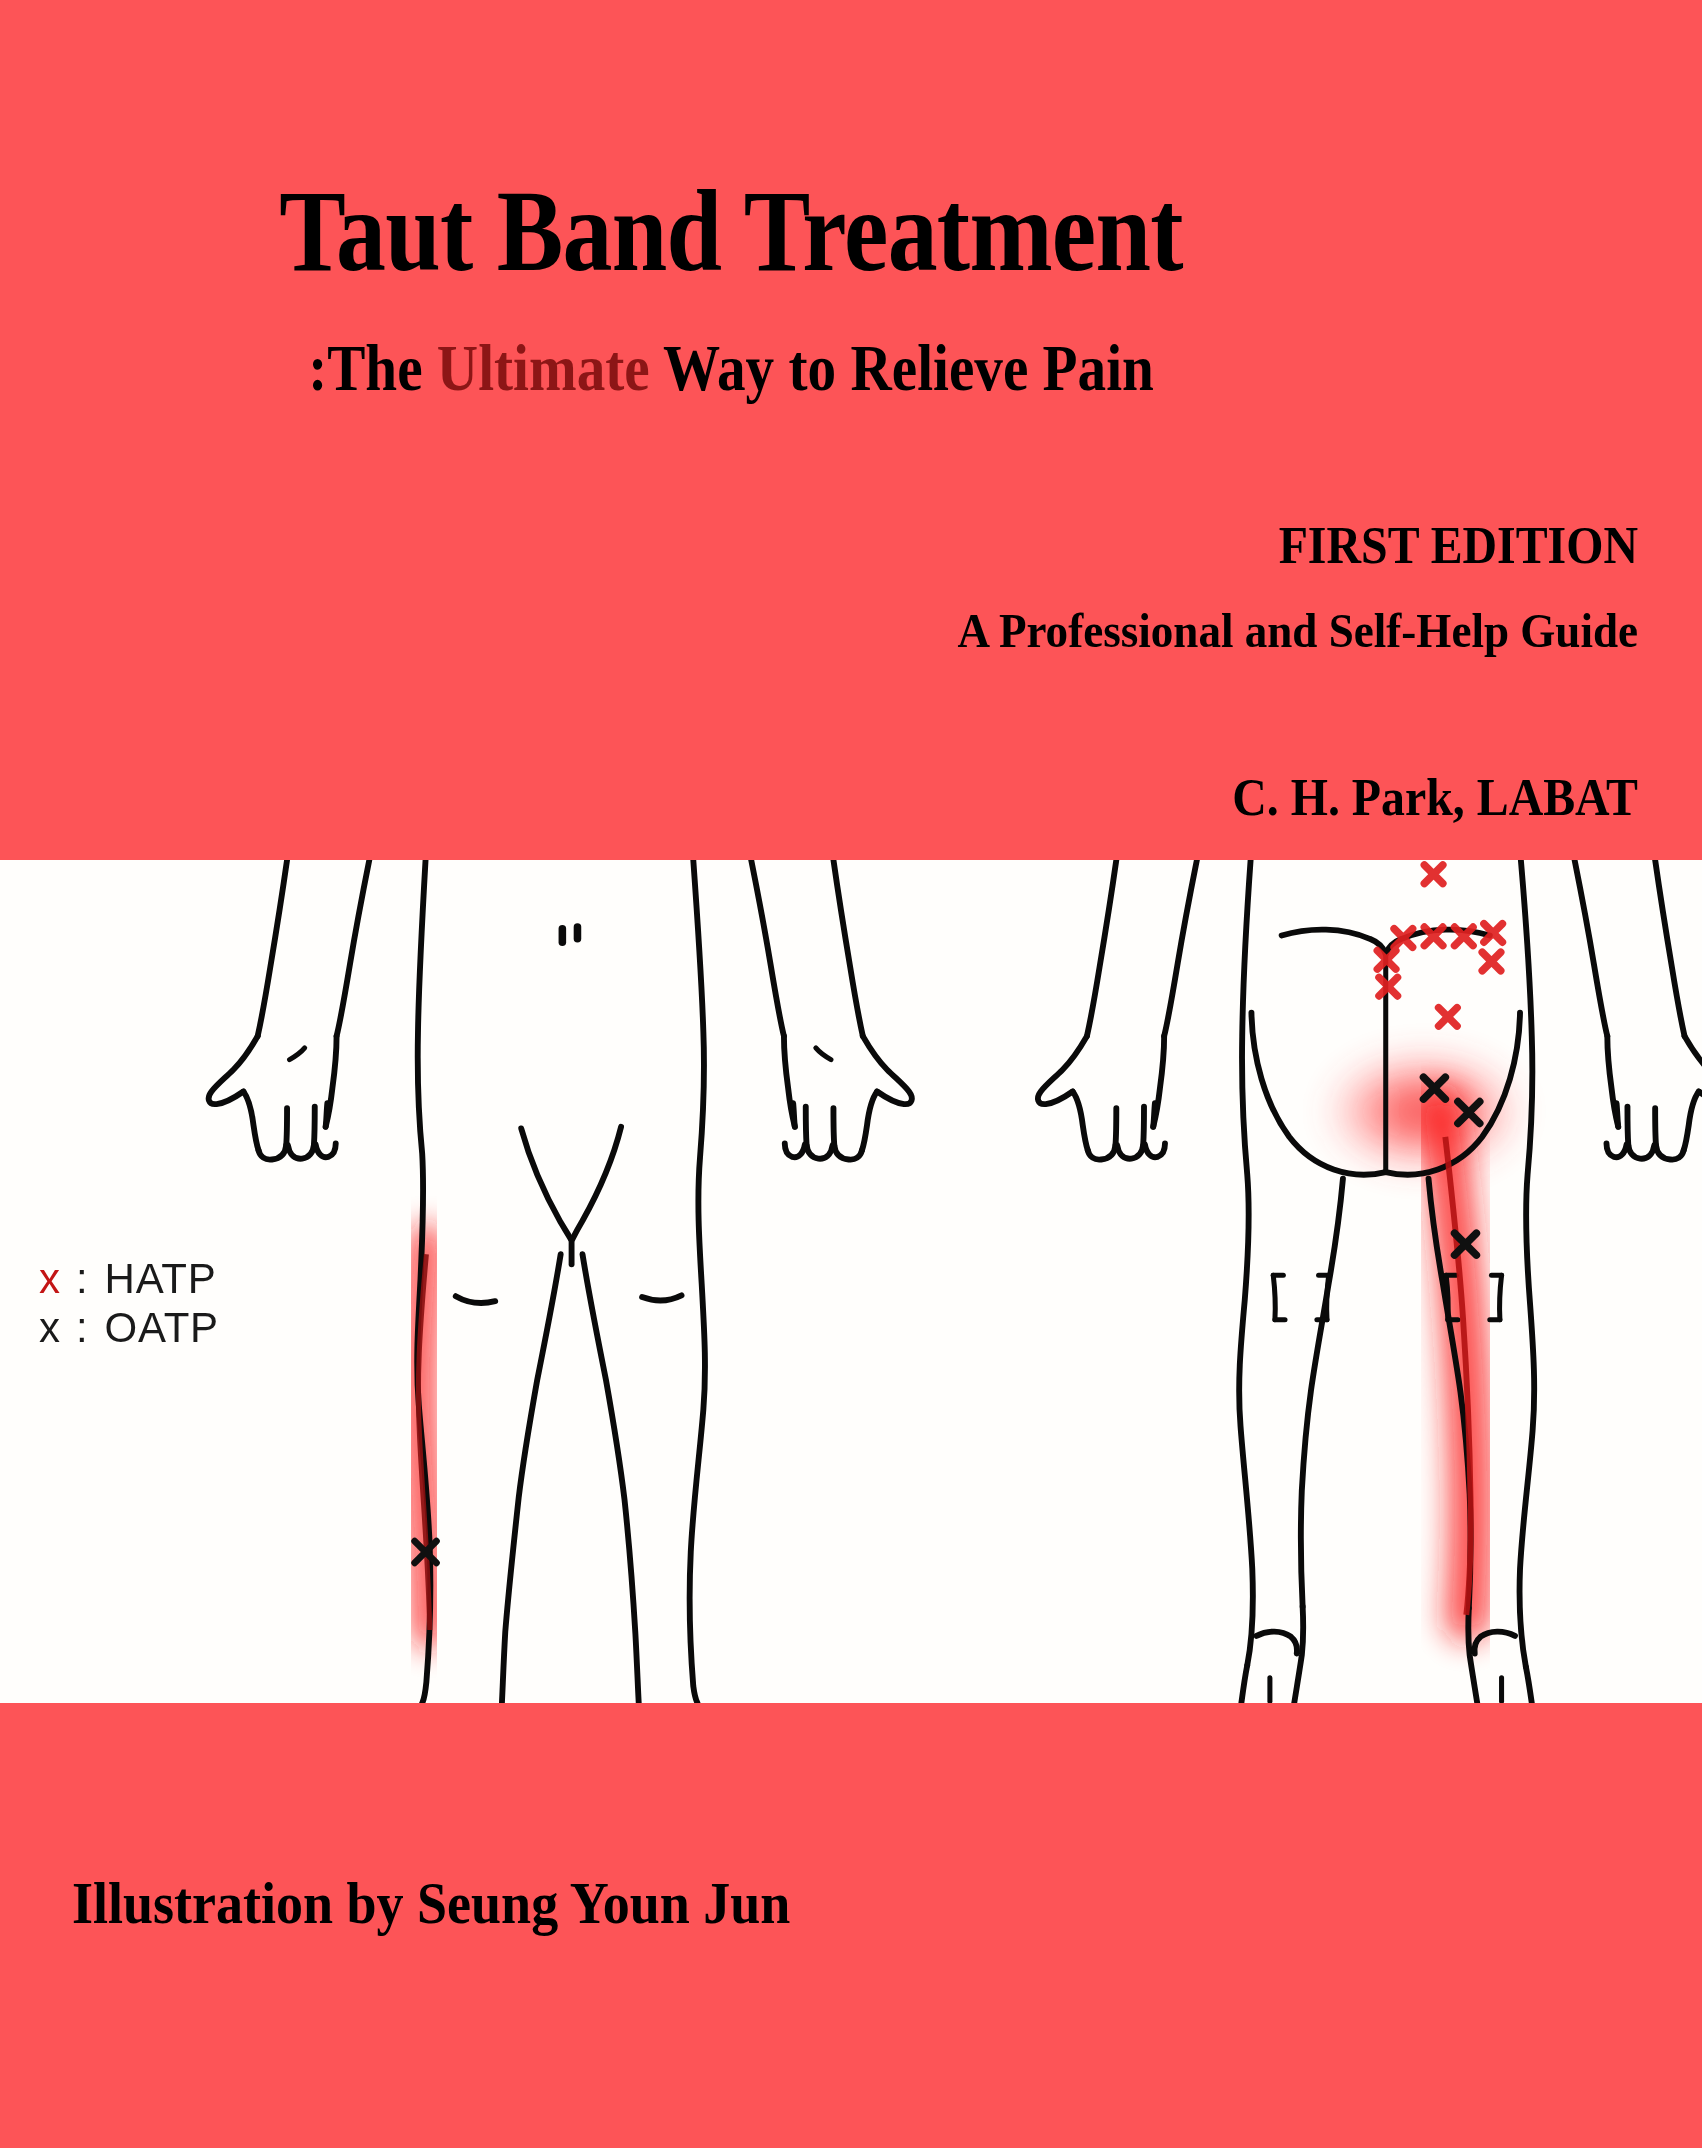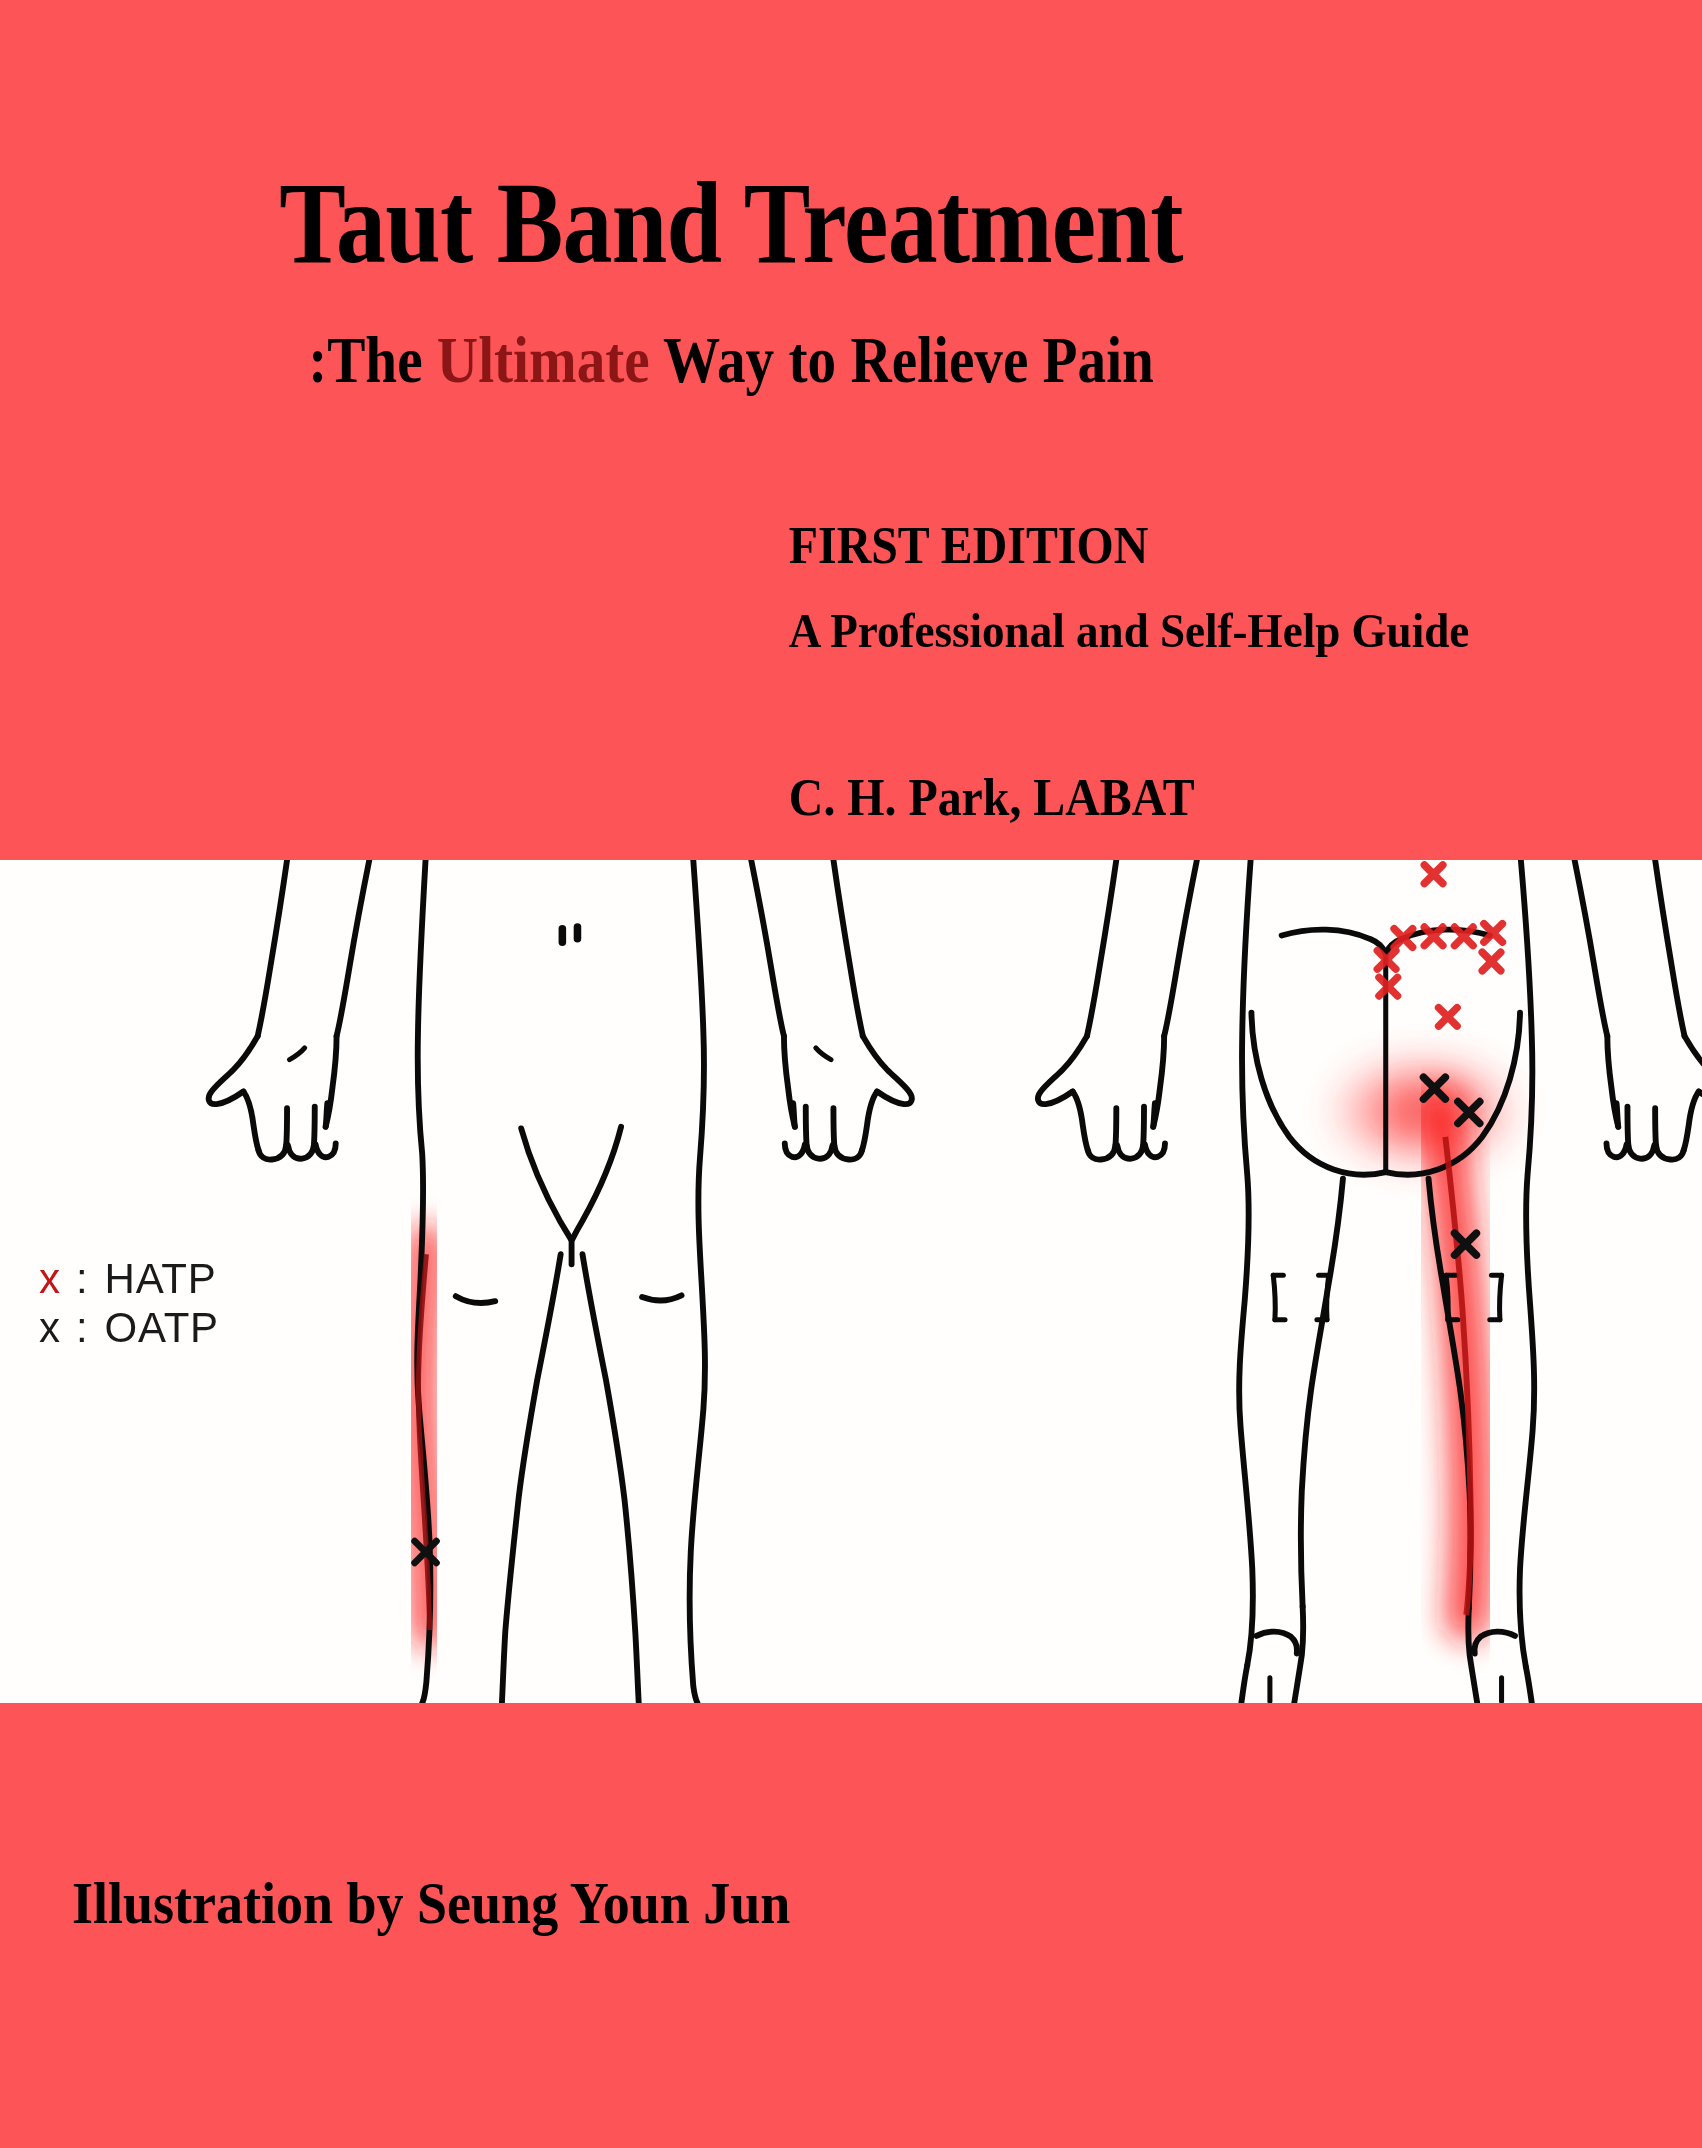--- a/index.html
+++ b/index.html
@@ -13,21 +13,21 @@
     height: 2148px;
     overflow: hidden;
     font-family: "Liberation Serif", "DejaVu Serif", serif;
     background: #fd5457;
   }
 
   
   .title-block {
     position: absolute;
     left: 0;
-    top: 4px;
+    top: 12px;
     width: 1462px;
   }
   .book-title {
     text-align: center;
     font-family: "Liberation Serif", "DejaVu Serif", serif;
     font-weight: 700;
     font-size: 116px;
     line-height: 1.05;
     letter-spacing: -0.8px;
     color: #000000;
@@ -49,21 +49,21 @@
     transform-origin: center top;
     white-space: nowrap;
   }
   .book-subtitle .hl { color: #8c1616; }
 
   
   .edition-block {
     position: absolute;
     right: 65px;
     top: 520px;
-    text-align: left;
+    text-align: right;
     width: 923px;
   }
   .edition-line {
     font-family: "Liberation Serif", "DejaVu Serif", serif;
     font-weight: 700;
     font-size: 52px;
     line-height: 1.0;
     color: #000000;
     margin: 0;
     transform: scaleX(0.92);

